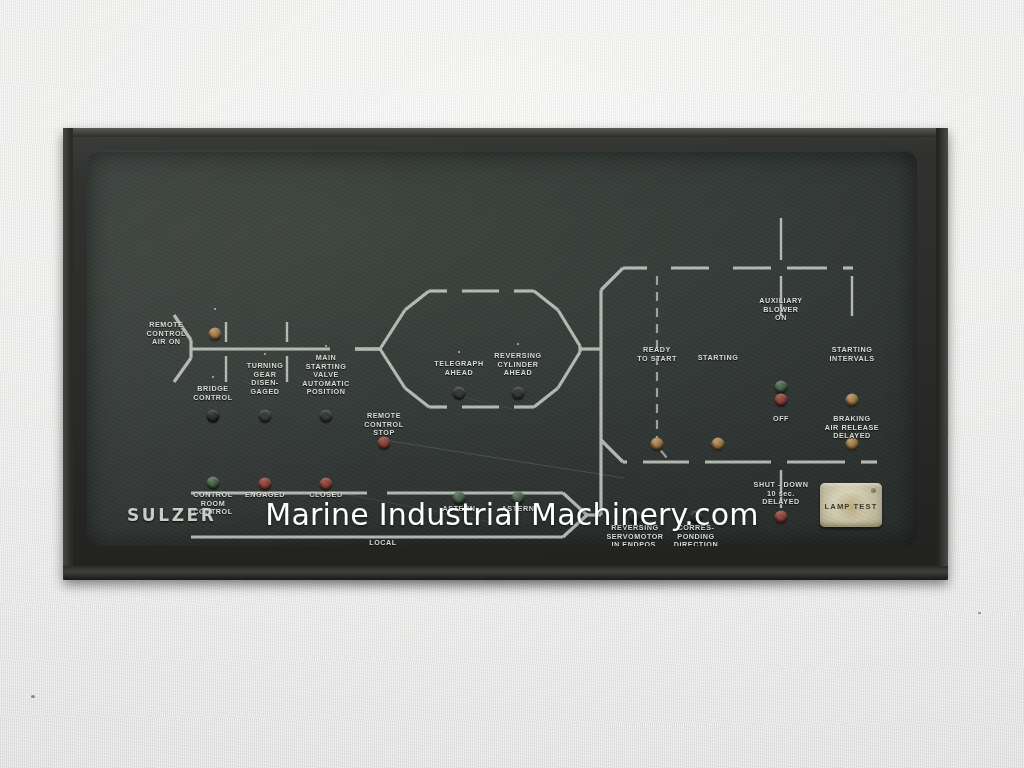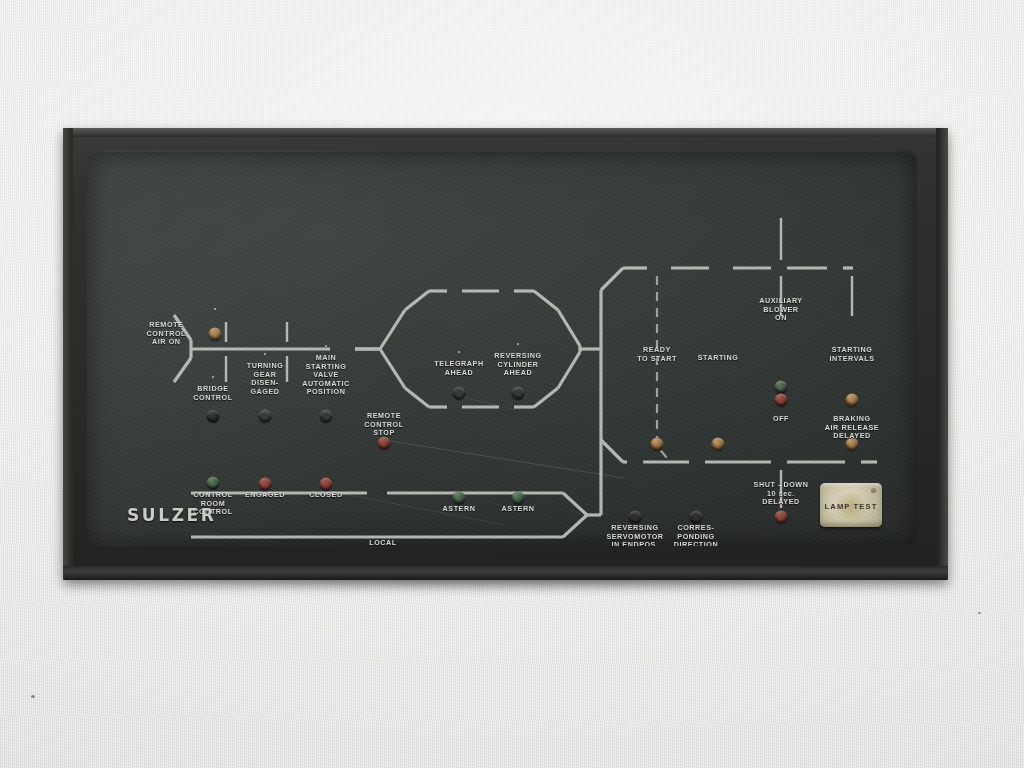--- a/index.html
+++ b/index.html
@@ -336,13 +336,14 @@
       <div class="lamp-test">
         <div class="stain"></div>
         <div class="lt-screw"></div>
         <div class="lt-txt">LAMP  TEST</div>
       </div>
 
       <div class="brand">SULZER</div>
     </div>
   </div>
 
+  <div class="watermark">Marine Industrial Machinery.com</div>
 </div>
 
 </body></html>

